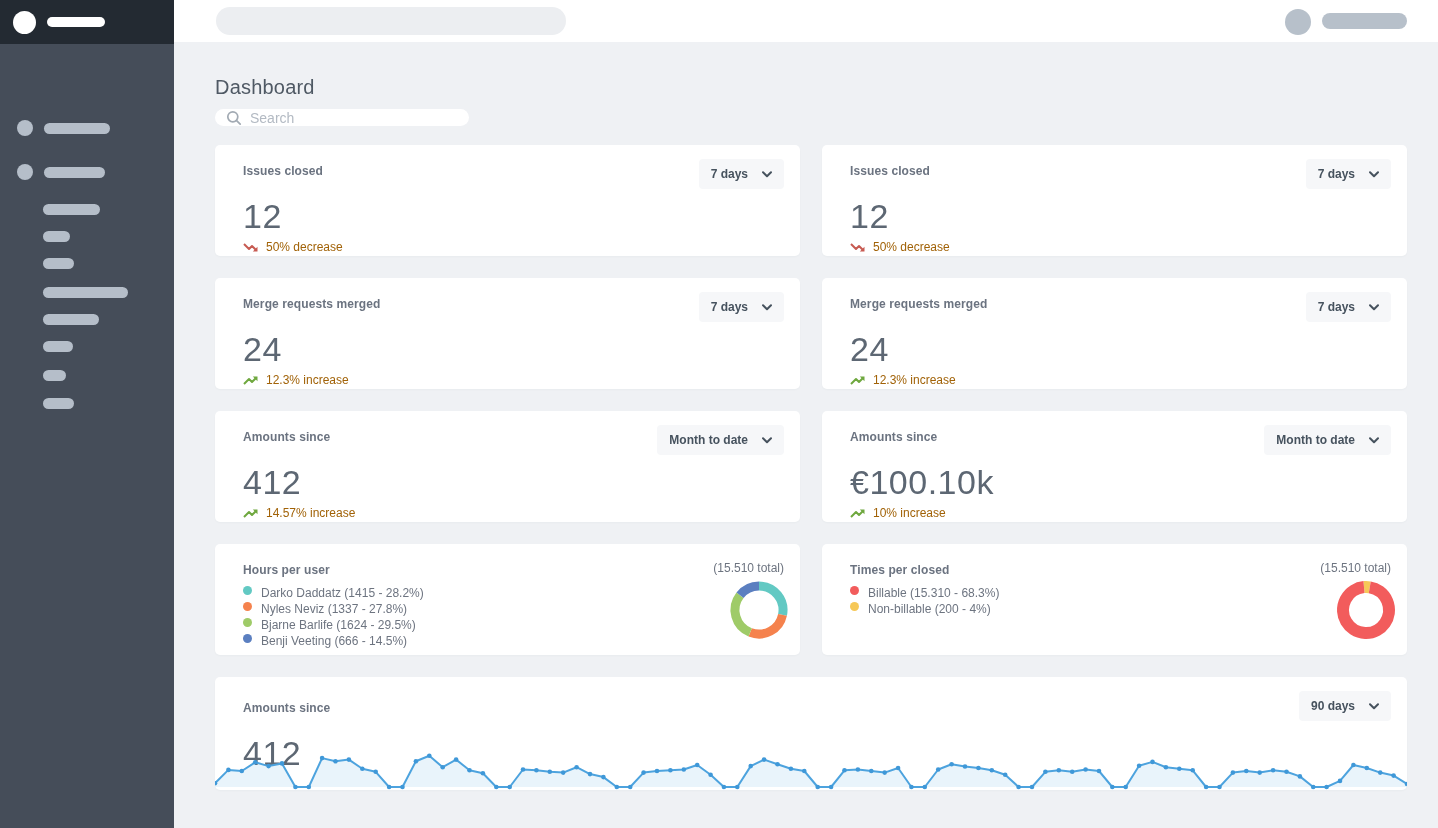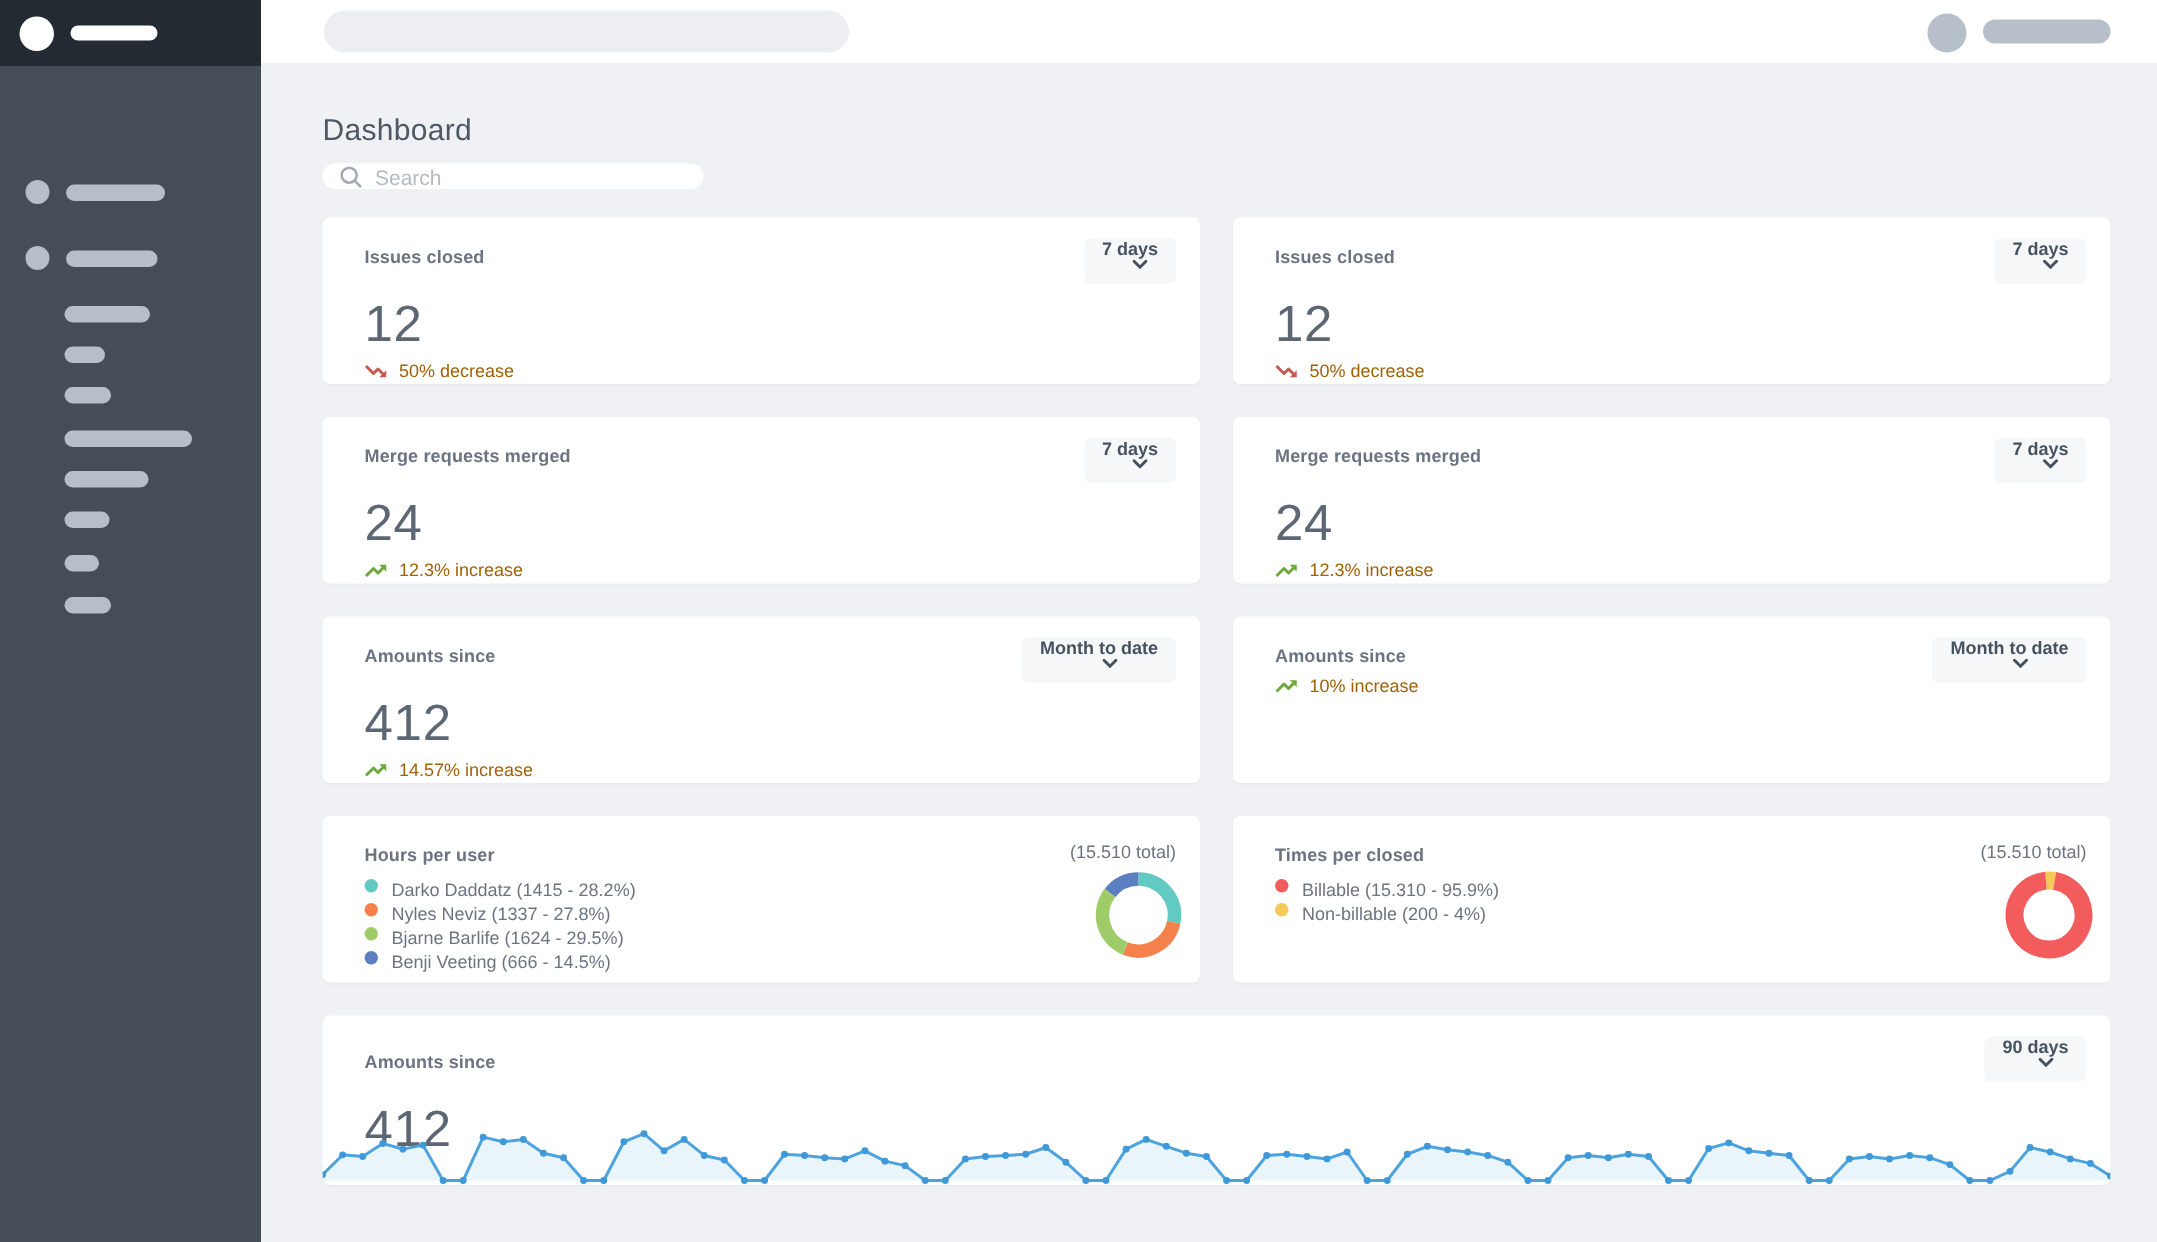--- a/index.html
+++ b/index.html
@@ -37,21 +37,21 @@
   
   .grid { margin:19px 31px 0 41px; width:1192px; display:grid; grid-template-columns:585px 585px; column-gap:22px; row-gap:22px; }
   .card { position:relative; background:#ffffff; border-radius:5px; height:111px; padding:19px 16px 0 28px; box-shadow:0 1px 2px rgba(40,50,60,0.03); }
   .card-title { font-size:12px; font-weight:700; color:#6b7380; letter-spacing:.1px; }
   .card-value { margin-top:20px; font-size:34px; font-weight:300; color:#5d6773; line-height:36px; letter-spacing:.5px; }
   .card-trend { margin-top:6px; display:flex; align-items:center; font-size:12px; color:#a16207; }
   .card-trend svg { margin-right:7px; }
   .icon-trend-up { color:var(--c-up); }
   .icon-trend-down { color:var(--c-down); }
   .period-select { position:absolute; top:14px; right:16px; height:30px; background:#f6f7f9; border-radius:4px;
-    display:flex; align-items:center; padding:0 12px; cursor:pointer;flex-direction:column; }
+    display:flex; align-items:center; padding:0 12px; cursor:pointer; }
   .period-select .period-label { font-size:12px; font-weight:600; color:#46525e; }
   .period-select svg { margin-left:14px; }
   
   .total-label { position:absolute; top:17px; right:16px; font-size:12px; color:#6d7480; }
   .legend { list-style:none; margin-top:9px; }
   .legend li { display:flex; height:16px; font-size:12px; color:#6d7480; }
   .legend .dot { width:9px; height:9px; border-radius:50%; margin-right:9px; flex:0 0 auto; }
   .donut-svg { position:absolute; top:33px; right:8px; }
   
   .card.wide { grid-column:1 / 3; height:113px; padding-top:24px; overflow:hidden; }
@@ -210,20 +210,21 @@
       <div class="period-select">
         <span class="period-label">Month to date</span>
         <svg width="10" height="7" viewBox="0 0 10 7">
             <path d="M1 1.2 L5 5.2 L9 1.2" fill="none" stroke="#46525e" stroke-width="2" stroke-linecap="round" stroke-linejoin="round"></path>
           </svg>
       </div>
     </div>
 
     <div class="card stat-card trend-up">
       <div class="card-title">Amounts since</div>
+      <div class="card-value">€100.10k</div>
       <div class="card-trend">
 
         <svg class="icon-trend-up" width="16" height="13" viewBox="0 0 16 13">
             <path d="M1 10 L6 5 L9 8 L13 4" fill="none" stroke="currentColor" stroke-width="2" stroke-linejoin="round"></path>
             <path d="M14.5 2.5 L9.8 2.5 L14.5 7.2 Z" fill="currentColor"></path>
           </svg>
         <span>10% increase</span>
       </div>
       <div class="period-select">
         <span class="period-label">Month to date</span>
@@ -261,21 +262,21 @@
           <path d="M 14.04 18.29 A 24 24 0 0 1 33.00 9.00" fill="none" stroke="#5b7fc0" stroke-width="9"></path>
         </svg>
     </div>
 
     <div class="card">
       <div class="card-title">Times per closed</div>
       <div class="total-label">(15.510 total)</div>
       <ul class="legend">
           <li>
             <span class="dot" style="background: rgb(242, 92, 92);"></span>
-            <span>Billable (15.310 - 95.9%)</span>
+            <span>Billable (15.310 - 68.3%)</span>
           </li>
           <li>
             <span class="dot" style="background: rgb(246, 200, 88);"></span>
             <span>Non-billable (200 - 4%)</span>
           </li>
         </ul>
       <svg class="donut-svg" width="66" height="66" viewBox="0 0 66 66">
           <path d="M 31.00 10.09 A 23 23 0 0 1 36.76 10.31" fill="none" stroke="#f6c858" stroke-width="12"></path>
           <path d="M 36.76 10.31 A 23 23 0 1 1 30.99 10.09" fill="none" stroke="#f25c5c" stroke-width="12"></path>
         </svg>

